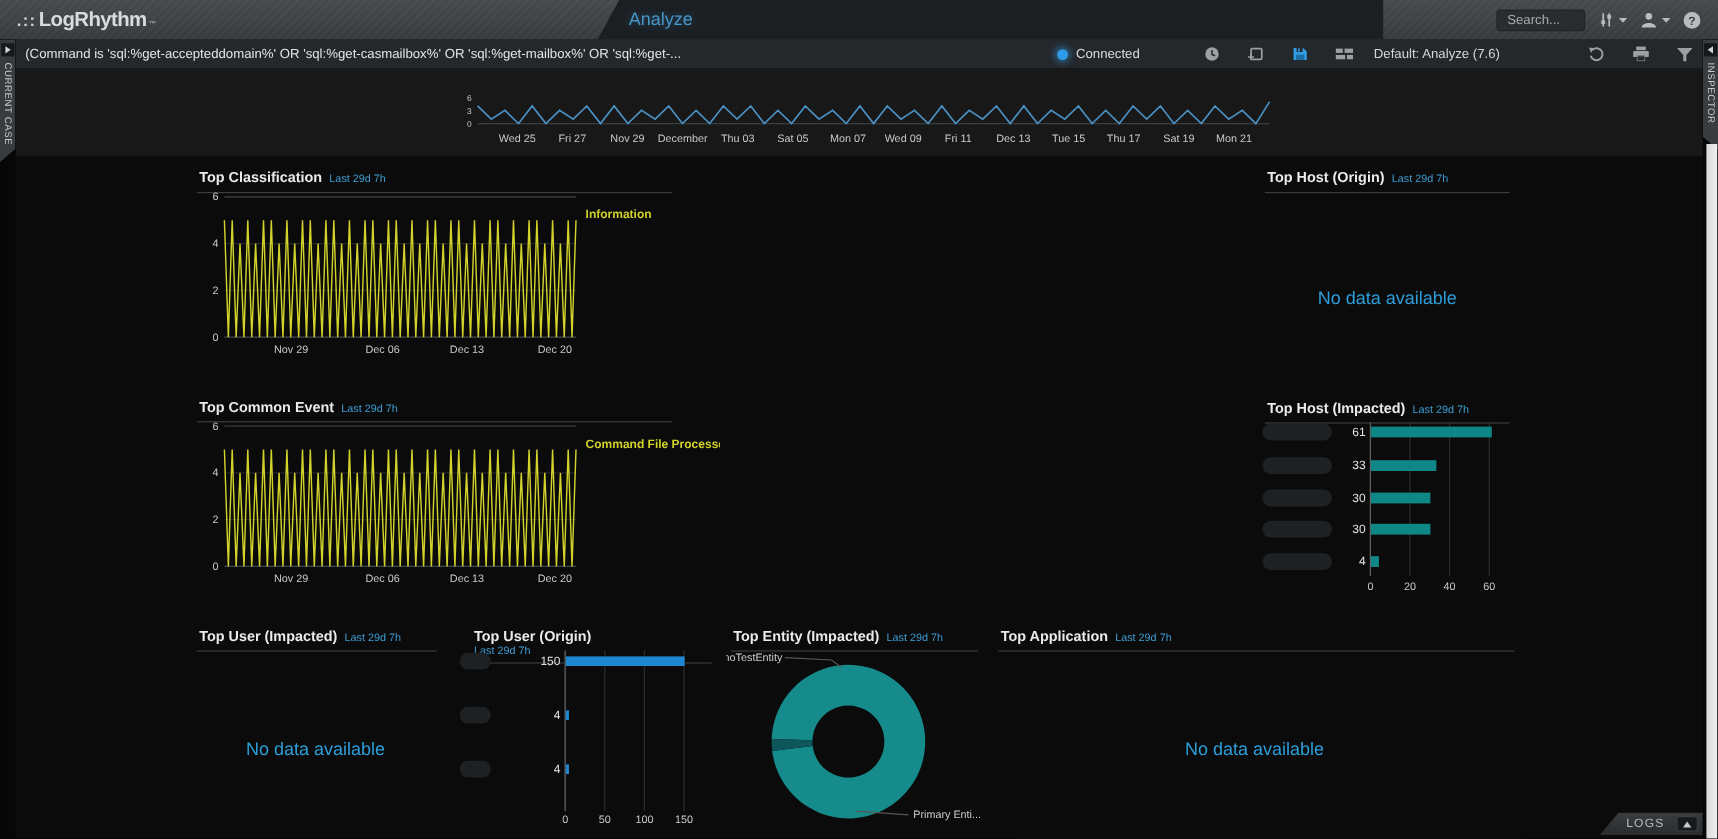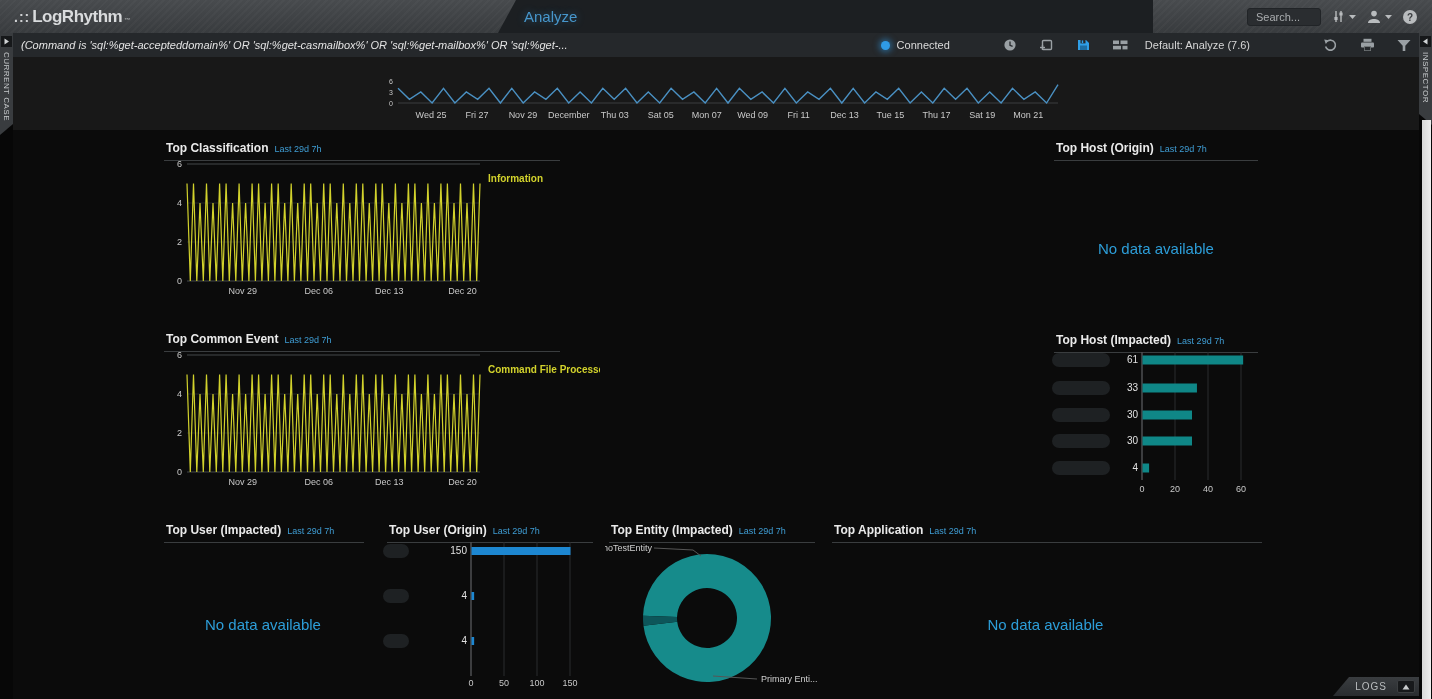--- a/index.html
+++ b/index.html
@@ -17,21 +17,21 @@
   .logo .dots{font-size:14px;letter-spacing:1px;margin-right:2px;color:#cfd1d3;}
   .logo .tm{font-size:6px;margin-left:2px;color:#a7aaac;}
   .nav-item{color:#b3b6b8;font-size:11px;padding:0 19px;cursor:pointer;}
   .nav-right{position:absolute;right:14px;top:0;height:33px;display:flex;align-items:center;gap:10px;z-index:3;margin-left:16px;}
   #searchbox{width:74px;height:18px;background:#2a2d30;border:1px solid #212427;border-radius:3px;
      color:#a9acae;font-size:11px;text-align:left;padding:0 8px;font-family:"Liberation Sans",sans-serif;}
   .navicon{display:flex;align-items:center;gap:3px;}
   
   #filterbar{position:absolute;left:13px;top:33px;width:1406px;height:24px;background:#25282b;
     border-bottom:1px solid #121415;display:flex;align-items:center;}
-  #filterquery{color:#e3e3e3;font-size:11px;margin-left:8px;white-space:nowrap;flex:1 1 auto;overflow:hidden;font-style:italic;}
+  #filterquery{color:#e3e3e3;font-size:11px;margin-left:8px;white-space:nowrap;flex:1 1 auto;overflow:hidden;}
   .fb-right{display:flex;align-items:center;margin-right:8px;flex:0 0 auto;}
   .conn-dot{width:9px;height:9px;border-radius:50%;background:#2f9be6;box-shadow:0 0 6px 2px rgba(47,155,230,.55);margin-right:7px;}
   #conn-label{color:#dadada;font-size:11px;margin-right:42px;}
   .fbicon{margin:0 11px;display:flex;align-items:center;}
   #layout-label{color:#d6d6d6;font-size:11px;margin:0 4px 0 6px;}
   .fb-gap{width:58px;}
   
   .rail{position:absolute;top:33px;width:13px;height:666px;background:#070707;}
   #rail-left{left:0;}
   #rail-right{left:1419px;}
@@ -316,21 +316,21 @@
 
   <div class="widget" style="left:160px;top:520px;width:206px;height:178px;">
     <div class="w-head" style="width:196px;">
       <span class="w-title">Top User (Impacted)</span>
       <span class="w-range">Last 29d 7h</span>
     </div>
     <div class="nodata">No data available</div>
   </div>
 
   <div class="widget" style="left:383px;top:520px;width:212px;height:178px;">
-    <div class="w-head" style="width:202px;">
+    <div class="w-head" style="width:202px;flex-direction:column;">
       <span class="w-title">Top User (Origin)</span>
       <span class="w-range">Last 29d 7h</span>
     </div>
     <div class="chart" style="top: 16px; width: 212px; height: 162px;">
         <svg width="212" height="162">
           <line x1="88" y1="6" x2="88" y2="140" stroke="#2a2d2f"></line>
           <text x="88" y="150" fill="#c9c9c9" font-size="9" font-family="Liberation Sans,sans-serif" text-anchor="middle">0</text>
           <line x1="121" y1="6" x2="121" y2="140" stroke="#2a2d2f"></line>
           <text x="121" y="150" fill="#c9c9c9" font-size="9" font-family="Liberation Sans,sans-serif" text-anchor="middle">50</text>
           <line x1="154" y1="6" x2="154" y2="140" stroke="#2a2d2f"></line>

